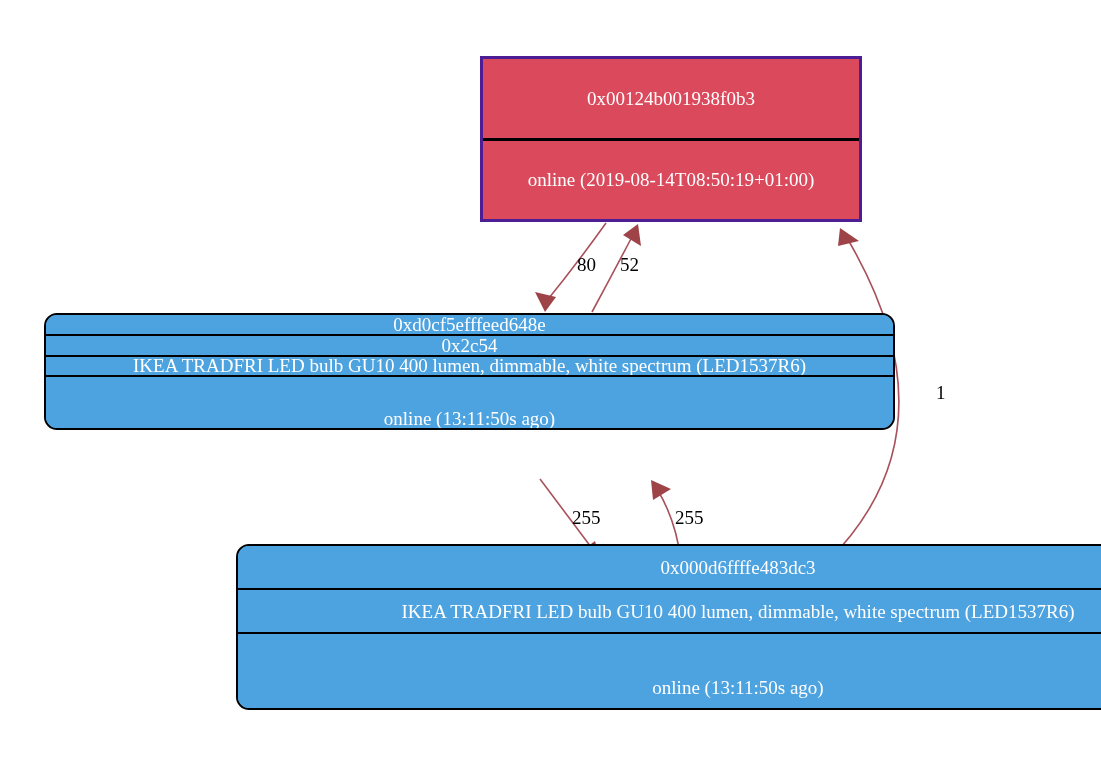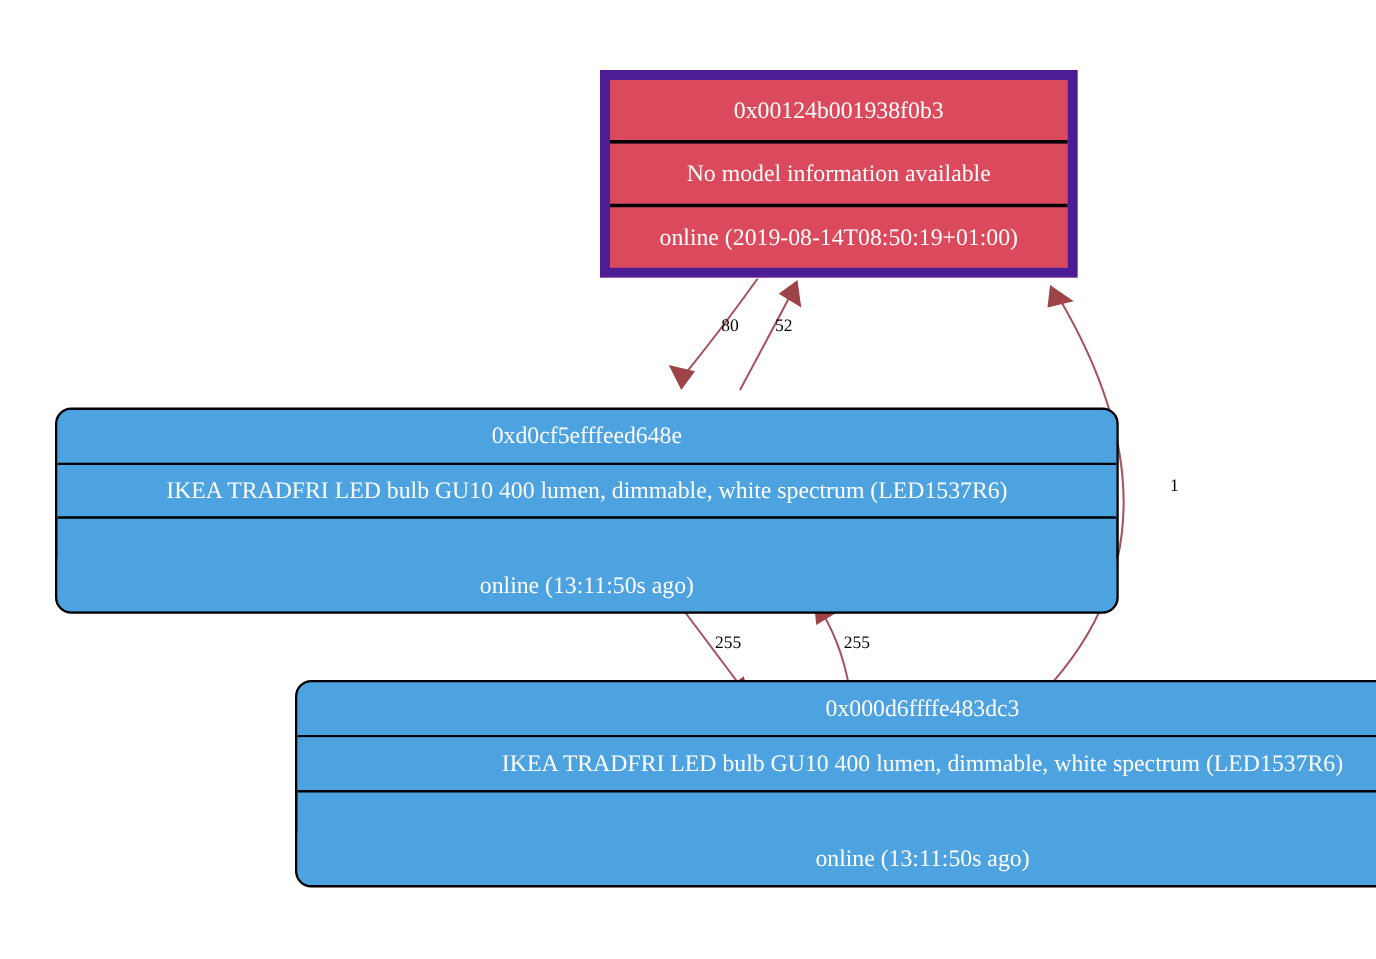--- a/index.html
+++ b/index.html
@@ -32,22 +32,22 @@
     justify-content: center;
     color: #ffffff;
     text-align: center;
     white-space: nowrap;
     overflow: hidden;
     line-height: 1;
   }
 
   
   .node-red {
-    border: 8px solid #4c1d95;
-    background: #ec4899;
+    border: 3px solid #4c1d95;
+    background: #0369a1;
     justify-content: center;
   }
   .node-red .row {
     background: #db4a5c;
     border-bottom: 3px solid #000000;
     font-size: 19px;
   }
   .node-red .row:last-child {
     border-bottom: none;
   }
@@ -90,21 +90,21 @@
     stroke-width: 1.6;
   }
   .edge-head {
     fill: #9e4448;
     stroke: none;
   }
 
   .edge-label {
     position: absolute;
     z-index: 4;
-    font-size: 14px;
+    font-size: 19px;
     color: #000000;
     white-space: nowrap;
     line-height: 1;
   }
 </style>
 </head>
 <body>
 
 <div id="canvas">
 
@@ -141,26 +141,26 @@
   <div class="edge-label" style="left:620px; top:255px;">52</div>
 
   <div class="edge-label" style="left:572px; top:508px;">255</div>
 
   <div class="edge-label" style="left:675px; top:508px;">255</div>
 
   <div class="edge-label" style="left:936px; top:383px;">1</div>
 
   <div class="node node-red" style="left:480px; top:56px; width:382px; height:166px;">
     <div class="row">0x00124b001938f0b3</div>
-    <div class="row">No model information available</div>
     <div class="row">online (2019-08-14T08:50:19+01:00)</div>
   </div>
 
-  <div class="node node-blue" style="left:44px; top:326px; width:851px; height:165px;justify-content:space-between;">
+  <div class="node node-blue" style="left:44px; top:313px; width:851px; height:117px;justify-content:space-between;">
     <div class="row">0xd0cf5efffeed648e</div>
+    <div class="row">0x2c54</div>
     <div class="row">IKEA TRADFRI LED bulb GU10 400 lumen, dimmable, white spectrum (LED1537R6)</div>
     <div class="row">online (13:11:50s ago)</div>
   </div>
 
   <div class="node node-blue" style="left:236px; top:544px; width:1004px; height:166px;">
     <div class="row">0x000d6ffffe483dc3</div>
     <div class="row">IKEA TRADFRI LED bulb GU10 400 lumen, dimmable, white spectrum (LED1537R6)</div>
     <div class="row">online (13:11:50s ago)</div>
   </div>
 

